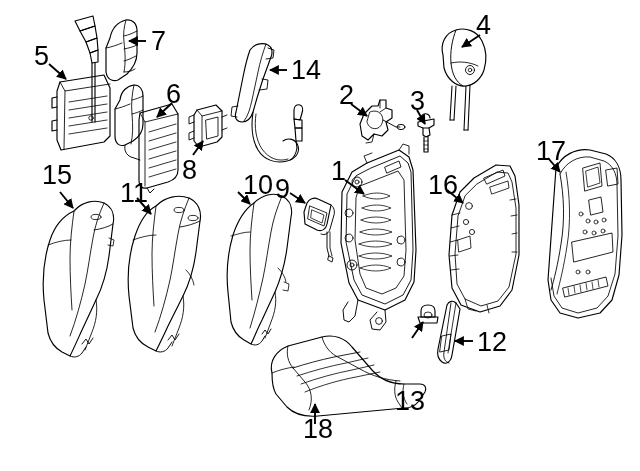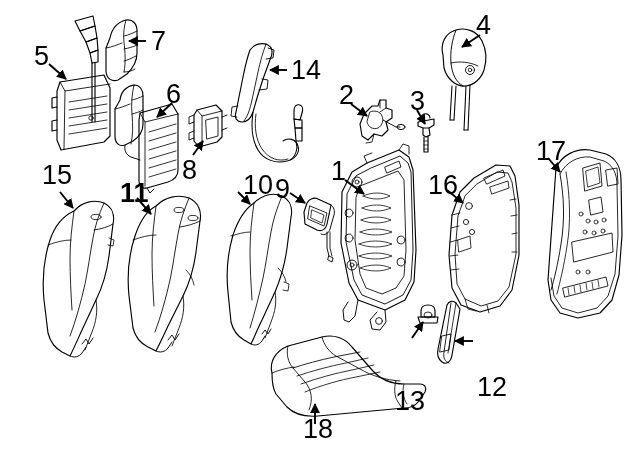--- a/index.html
+++ b/index.html
@@ -362,22 +362,22 @@
   <div class="lbl" style="left:331px;top:158px;font-size:27px;">1</div>
   <div class="lbl" style="left:339px;top:82px;font-size:27px;">2</div>
   <div class="lbl" style="left:410px;top:88px;font-size:27px;">3</div>
   <div class="lbl" style="left:476px;top:12px;font-size:27px;">4</div>
   <div class="lbl" style="left:34px;top:43px;font-size:27px;">5</div>
   <div class="lbl" style="left:166px;top:81px;font-size:27px;">6</div>
   <div class="lbl" style="left:151px;top:28px;font-size:27px;">7</div>
   <div class="lbl" style="left:182px;top:157px;font-size:27px;">8</div>
   <div class="lbl" style="left:275px;top:176px;font-size:27px;">9</div>
   <div class="lbl" style="left:219px;top:172px;font-size:27px;margin-left:24px;">10</div>
-  <div class="lbl" style="left:120px;top:180px;font-size:27px;font-weight:bold;">11</div>
-  <div class="lbl" style="left:477px;top:329px;font-size:27px;margin-top:45px;">12</div>
+  <div class="lbl" style="left:120px;top:180px;font-size:27px;">11</div>
+  <div class="lbl" style="left:477px;top:329px;font-size:27px;">12</div>
   <div class="lbl" style="left:395px;top:340px;font-size:27px;margin-top:48px;">13</div>
   <div class="lbl" style="left:291px;top:57px;font-size:27px;text-align:right;">14</div>
   <div class="lbl" style="left:42px;top:162px;font-size:27px;">15</div>
   <div class="lbl" style="left:428px;top:172px;font-size:27px;text-align:right;">16</div>
   <div class="lbl" style="left:536px;top:138px;font-size:27px;">17</div>
   <div class="lbl" style="left:303px;top:416px;font-size:27px;">18</div>
 
 </div>
 
 </body></html>

